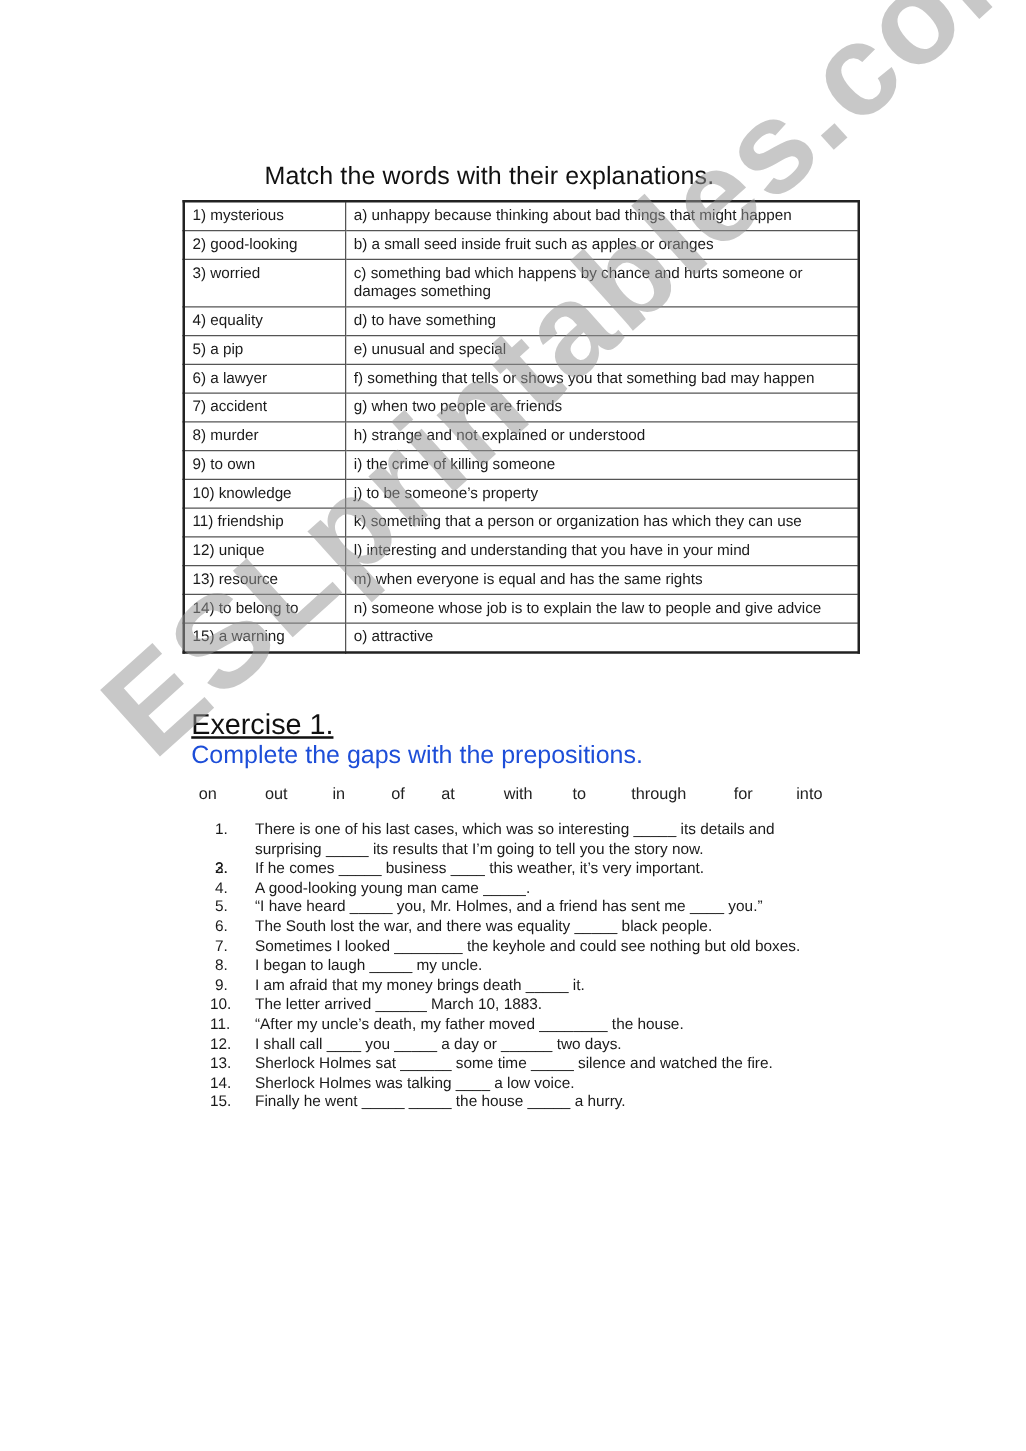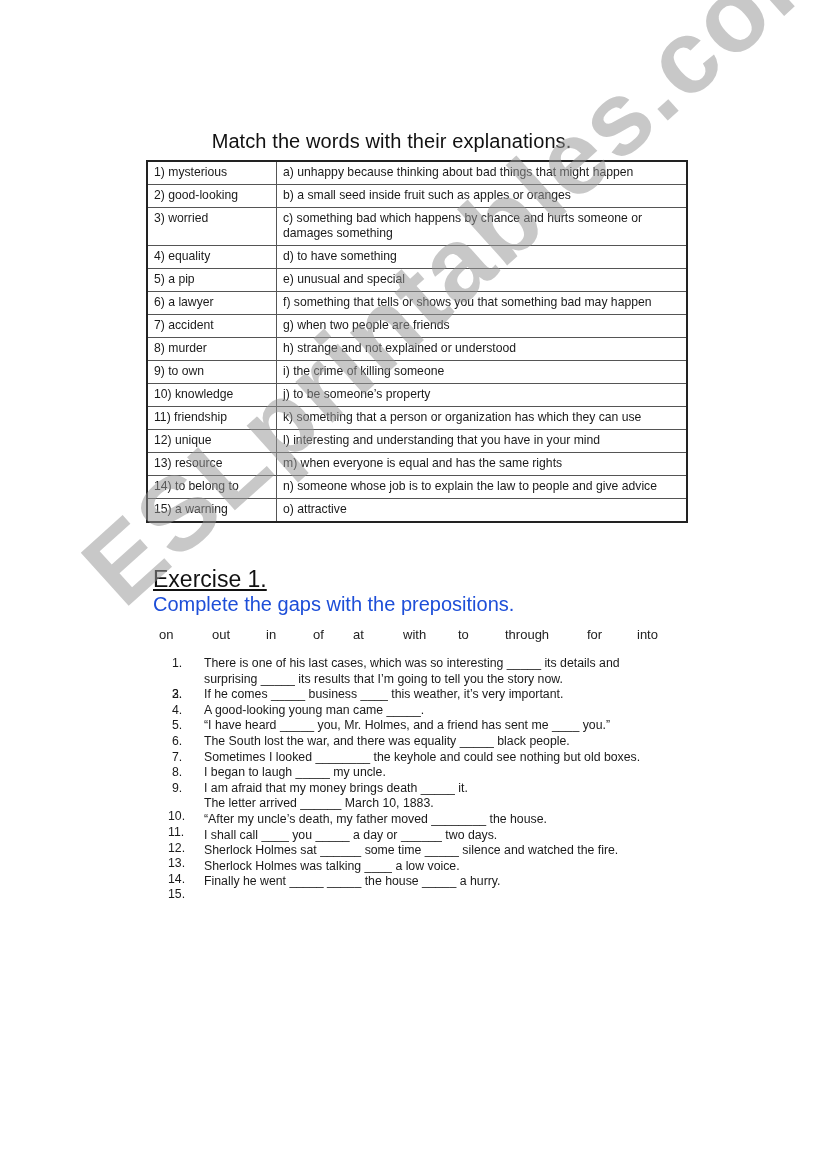--- a/index.html
+++ b/index.html
@@ -34,21 +34,21 @@
   .word-bank span { position: absolute; top: 0; }
 
   ol.gaps {
     position: absolute; left: 172px; top: 656px; width: 490px;
     margin: 0; padding: 0; list-style: none;
     font-size: 12.3px; color: #1a1a1a; line-height: 15.6px;
   }
   ol.gaps li { position: relative; padding-left: 32px; }
   ol.gaps li .num { position: absolute; left: 0; top: 0; width: 30px; }
   ol.gaps li.two-digit { padding-left: 32px; }
-  ol.gaps li.two-digit .num { left: -4px; margin-top: 13px; }
+  ol.gaps li.two-digit .num { left: -4px; }
 
   .watermark {
     position: absolute; left: 60px; top: 540px;
     font-family: "Liberation Sans", "DejaVu Sans", sans-serif;
     font-weight: bold; font-size: 104px; letter-spacing: 2px;
     color: rgba(150,150,150,0.52);
     transform: rotate(-42deg); transform-origin: 0 0;
     white-space: nowrap; pointer-events: none;
   }
 </style>

